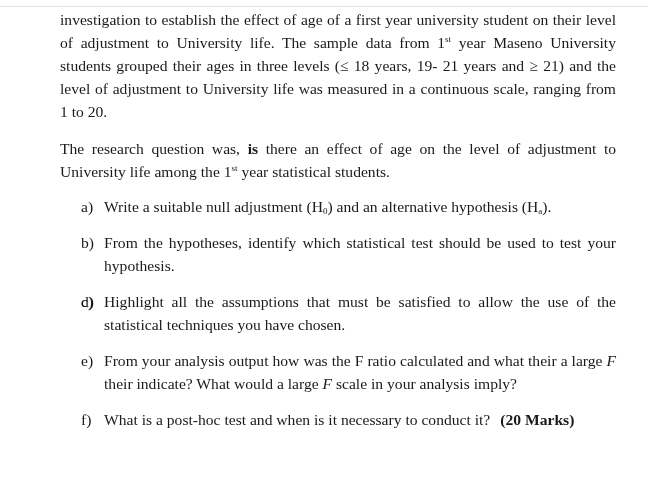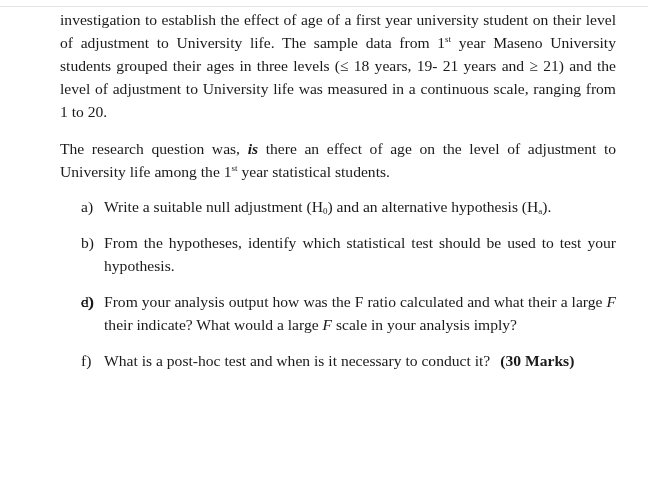--- a/index.html
+++ b/index.html
@@ -9,21 +9,21 @@
     .page { position: absolute; left: 60px; top: 8px; width: 556px; }
     p { margin: 0; font-size: 15.6px; line-height: 23px; text-align: justify; }
     .para1 { }
     .para2 { margin-top: 14px; }
     ol { list-style: none; margin: 12px 0 0 0; padding: 0; }
     li { position: relative; padding-left: 44px; font-size: 15.6px; line-height: 23px; text-align: justify; margin-bottom: 13px; }
     li .lbl { position: absolute; left: 21px; top: 0; }
     sup { font-size: 9px; line-height: 0; vertical-align: 6px; }
     sub { font-size: 9px; line-height: 0; vertical-align: -2px; }
     .marks { font-weight: bold; margin-left: 10px; }
-    .b { font-weight: bold; font-style: italic; }
+    .b { font-weight: bold; }
     .i { font-style: italic; }
   </style>
 </head>
 <body>
 
 <div class="topline"></div>
 
 <div class="page">
   <p class="para1"><span>investigation to establish the effect of age of a first year university student on their level of adjustment to University life. The sample data from 1</span><sup>st</sup><span> year Maseno University students grouped their ages in three levels (≤ 18 years, 19- 21 years and ≥ 21) and the level of adjustment to University life was measured in a continuous scale, ranging from 1 to 20.</span></p>
 
@@ -33,22 +33,22 @@
     <li>
       <span class="lbl">a)</span><span>Write a suitable null adjustment (H</span><sub>0</sub><span>) and an alternative hypothesis (H</span><sub>a</sub><span>).</span>
     </li>
     <li>
       <span class="lbl">b)</span><span>From the hypotheses, identify which statistical test should be used to test your hypothesis.</span>
     </li>
     <li>
       <span class="lbl">c)</span>
     </li>
     <li>
-      <span class="lbl">d)</span>
+      <span class="lbl">d)</span><span>Highlight all the assumptions that must be satisfied to allow the use of the statistical techniques you have chosen.</span>
     </li>
     <li>
       <span class="lbl">e)</span><span>From your analysis output how was the F ratio calculated and what their a large </span><span class="i">F</span><span> their indicate? What would a large </span><span class="i">F</span><span> scale in your analysis imply?</span>
     </li>
     <li>
-      <span class="lbl">f)</span><span>What is a post-hoc test and when is it necessary to conduct it?</span><span class="marks">(30 Marks)</span>
+      <span class="lbl">f)</span><span>What is a post-hoc test and when is it necessary to conduct it?</span><span class="marks">(20 Marks)</span>
     </li>
   </ol>
 </div>
 
 </body></html>

